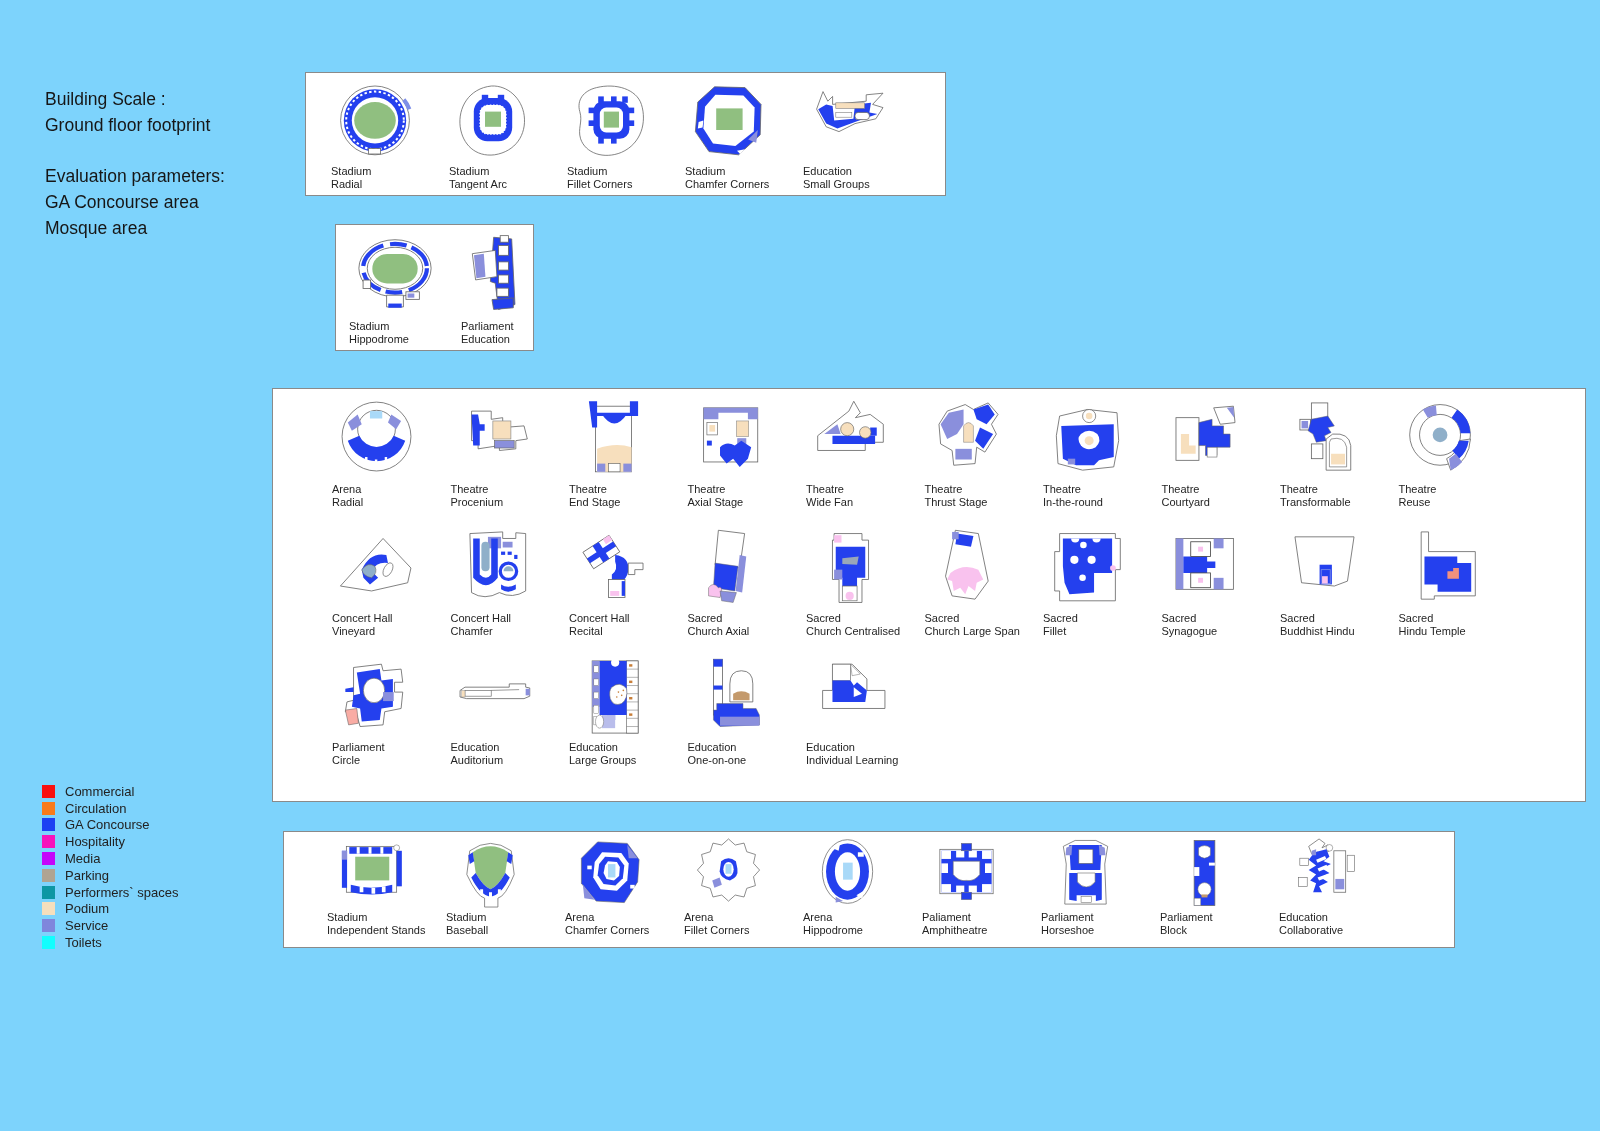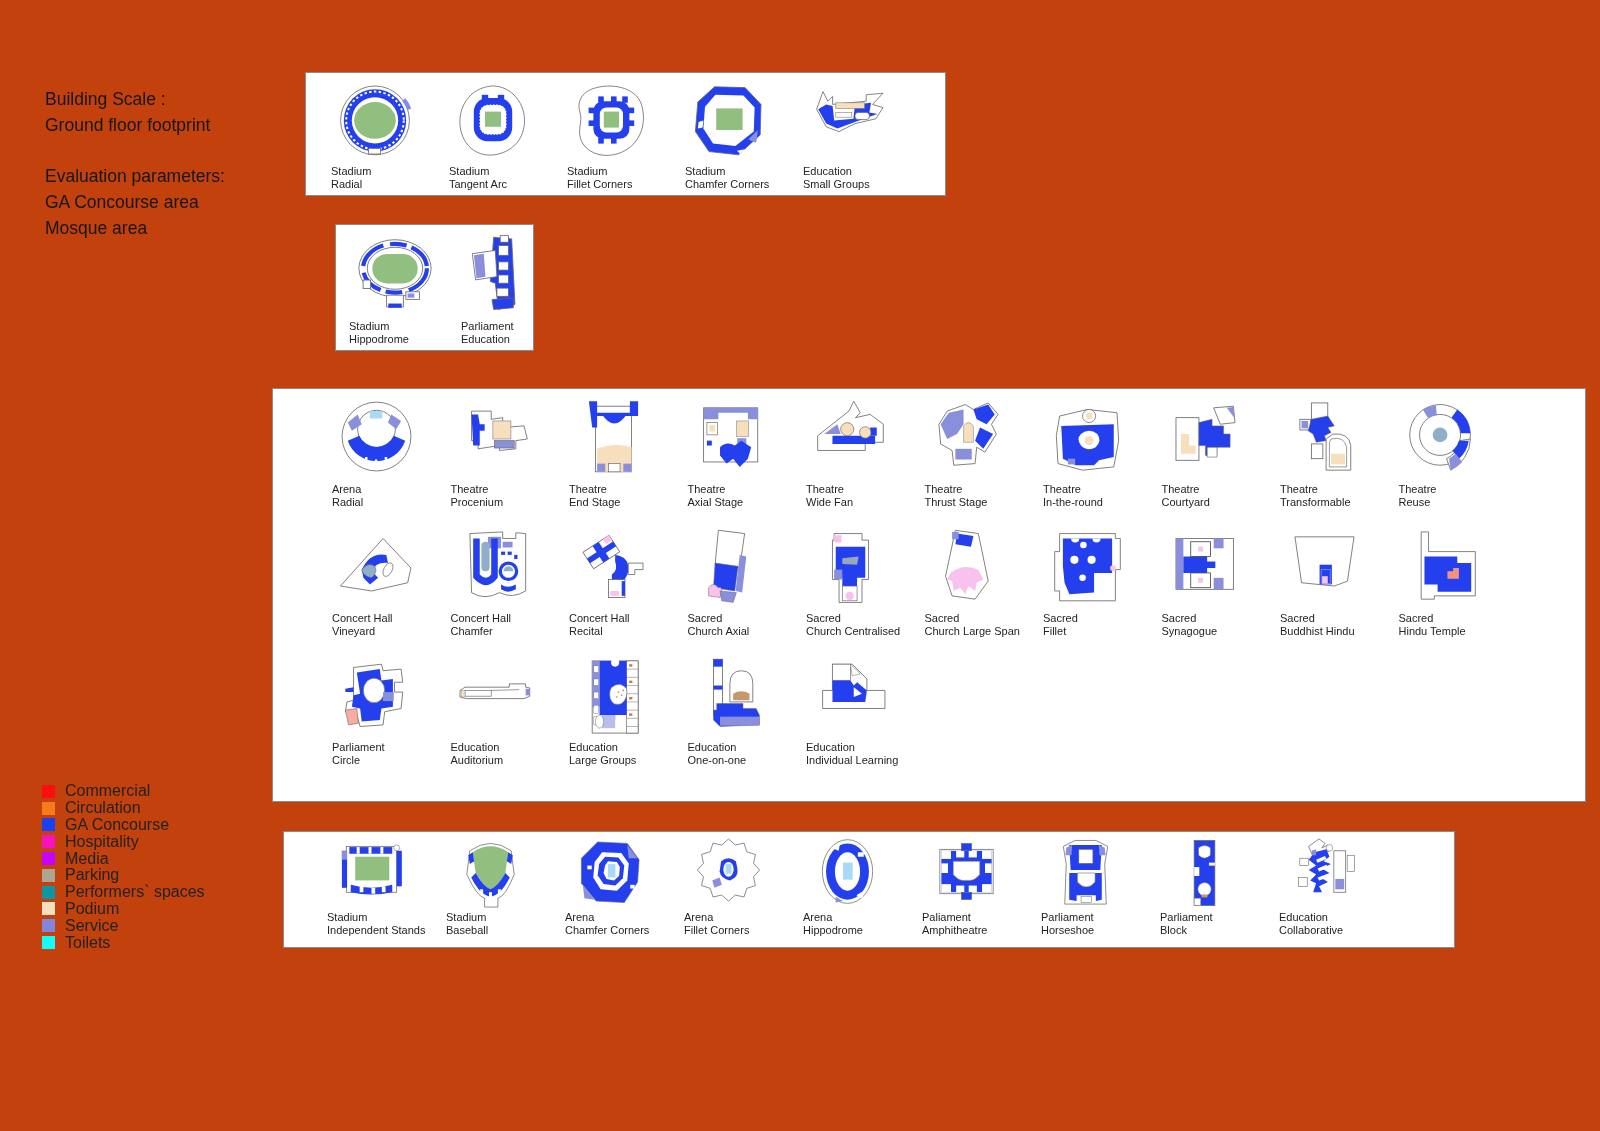--- a/index.html
+++ b/index.html
@@ -1,17 +1,17 @@
 <!DOCTYPE html>
 <html><head>
 <meta charset="utf-8">
 <style>
   html,body{margin:0;padding:0;background:#fff;}
   body{font-family:"Liberation Sans",sans-serif;}
-  .canvas{position:relative;width:1600px;height:1131px;background:#c2410c;overflow:hidden;}
+  .canvas{position:relative;width:1600px;height:1131px;background:#7dd3fc;overflow:hidden;}
   .header{position:absolute;left:45px;top:86px;font-size:17.5px;color:#161616;line-height:26px;}
   .header .gap{height:25px;}
   .group{position:absolute;border:1px solid #8a8a8a;background:#fff;box-sizing:border-box;}
   .g-row{display:flex;align-items:flex-start;}
   .plan-item{display:flex;flex-direction:column;flex:0 0 auto;box-sizing:border-box;}
   .thumb{display:block;}
   .thumb svg{width:100%;height:100%;display:block;}
   .lbl{font-size:11px;line-height:1.22;color:#242424;padding-left:15px;margin-top:3px;}
 
   #group-0{left:305px;top:72px;width:641px;height:124px;}
@@ -33,21 +33,21 @@
 
   #group-3{left:283px;top:831px;width:1172px;height:117px;}
   #group-3 .g-row{padding-left:28px;padding-top:4px;}
   #group-3 .plan-item{width:119px;}
   #group-3 .thumb{width:97px;height:74px;margin:0 auto;}
   #group-3 .lbl{margin-top:1px;}
 
   .legend{position:absolute;left:42px;top:783px;}
   .legend-item{display:flex;align-items:center;height:16.8px;}
   .swatch{width:13px;height:13px;margin-right:10px;flex:0 0 auto;}
-  .legend-label{font-size:16px;color:#222;white-space:pre;}
+  .legend-label{font-size:13px;color:#222;white-space:pre;}
 </style>
 </head>
 <body>
 
 <div class="canvas">
   <div class="header">
     <div>Building Scale :</div>
     <div>Ground floor footprint</div>
     <div class="gap"></div>
     <div>Evaluation parameters:</div>

